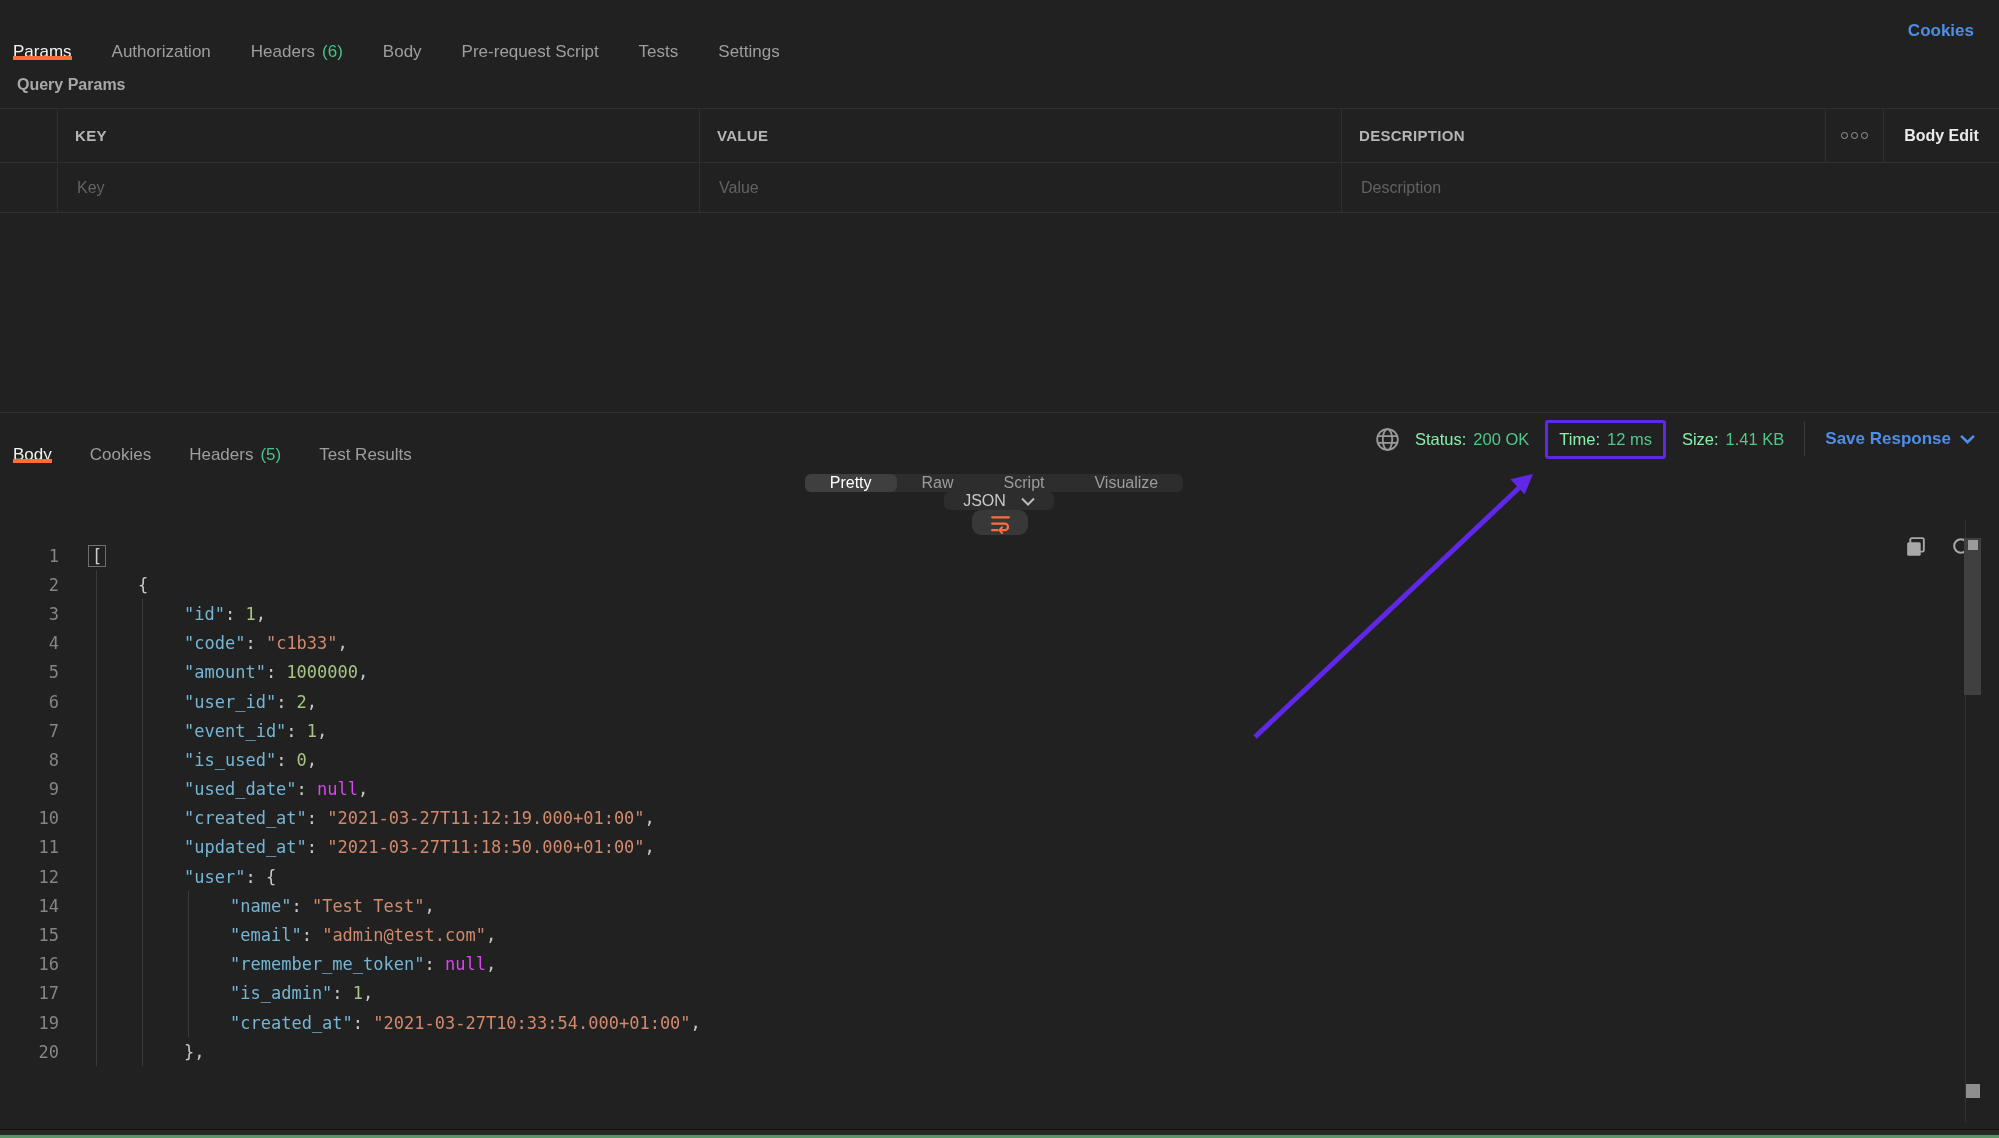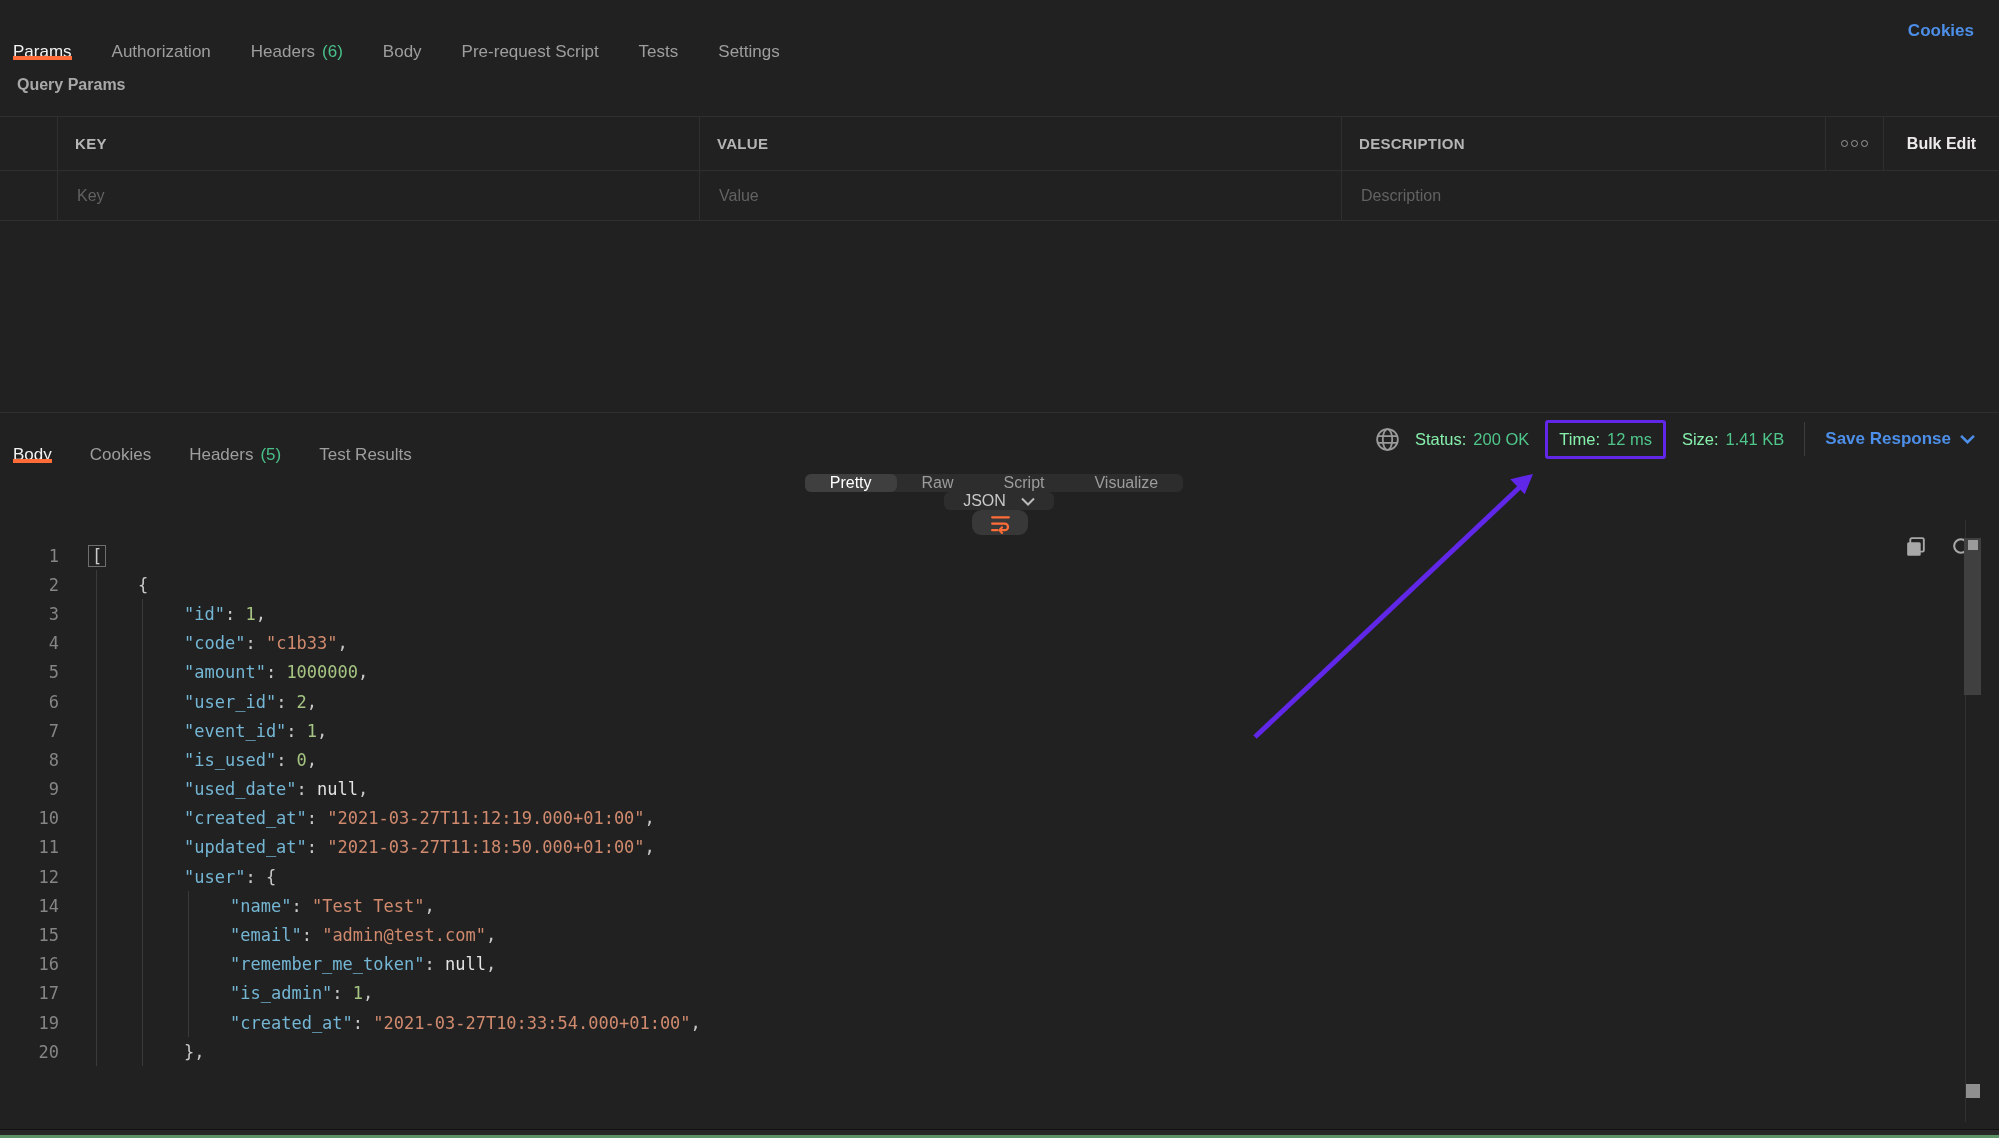--- a/index.html
+++ b/index.html
@@ -19,21 +19,21 @@
   .tab.active { color:#f3f3f3; }
   .tab.active::after { content:""; position:absolute; left:0; right:0; bottom:2px;
     height:4px; background:#ff6c37; }
   .tab .count { color:#49c08a; }
   .cookies-link { margin-left:auto; margin-right:25px; color:#4d8fe8;
     font-size:17px; font-weight:700; cursor:pointer; }
 
   
   .qp-title { position:absolute; top:62px; left:0; height:46px; line-height:46px;
     padding-left:17px; font-size:16px; font-weight:600; color:#a8a8a8; }
-  .ptable { position:absolute; top:116px; left:0; right:0; }
+  .ptable { position:absolute; top:108px; left:0; right:0; }
   .prow { display:flex; border-top:1px solid #2f2f2f; box-sizing:border-box; }
   .prow.header { height:54px; }
   .prow.input { height:51px; border-bottom:1px solid #2f2f2f; }
   .pcell { border-right:1px solid #2f2f2f; display:flex; align-items:center;
     padding-left:17px; box-sizing:border-box; }
   .pcell.handle { width:58px; padding:0; }
   .pcell.key { width:642px; }
   .pcell.value { width:642px; }
   .pcell.desc { width:484px; }
   .pcell.desc-grow { flex:1; border-right:none; }
@@ -84,21 +84,21 @@
   .cline { display:flex; height:29.2px; align-items:center;
     font-family:"DejaVu Sans Mono","Liberation Mono",monospace; font-size:17px; }
   .ln { width:76px; text-align:right; padding-right:17px; box-sizing:border-box;
     color:#858585; flex:none; font-size:17px; }
   .ccell { position:relative; flex:1; height:100%; display:flex; align-items:center; }
   .guide { position:absolute; top:0; bottom:0; width:1px; background:#3a3a3a; }
   .ctext { white-space:pre; }
   .tok-k { color:#74b6d4; }
   .tok-s { color:#d08a6e; }
   .tok-n { color:#a6c583; }
-  .tok-u { color:#e5e5e5; }
+  .tok-u { color:#d946ef; }
   .tok-p { color:#c9c9c9; }
   .tok-b { color:#c9c9c9; border:1px solid #6e6e6e; padding:0 3px; margin-left:-4px; }
 
   
   .scroll-line { position:absolute; top:520px; bottom:16px; left:1965px; width:1px; background:#323232; }
   .scroll-thumb { position:absolute; top:538px; left:1964px; width:17px; height:157px;
     background:#404040; cursor:pointer; }
   .thumb-cap { position:absolute; top:540px; left:1968px; width:10px; height:10px; background:#9b9b9b; }
   .scroll-box { position:absolute; top:1084px; left:1966px; width:14px; height:14px; background:#8f8f8f; }
   .bottom-bar { position:absolute; left:0; right:0; top:1129px; height:9px;
@@ -151,21 +151,21 @@
     </div>
     <div class="pcell desc">
       <span class="col-label">DESCRIPTION</span>
     </div>
     <div class="pcell more">
       <span class="dot"></span>
       <span class="dot"></span>
       <span class="dot"></span>
     </div>
     <div class="pcell bulk">
-      <button class="bulk-btn">Bulk Edit</button>
+      <button class="bulk-btn">Body Edit</button>
     </div>
   </div>
   <div class="prow input">
     <div class="pcell handle"></div>
     <div class="pcell key">
       <input class="pinput" placeholder="Key" style="">
     </div>
     <div class="pcell value">
       <input class="pinput" placeholder="Value" style="">
     </div>

